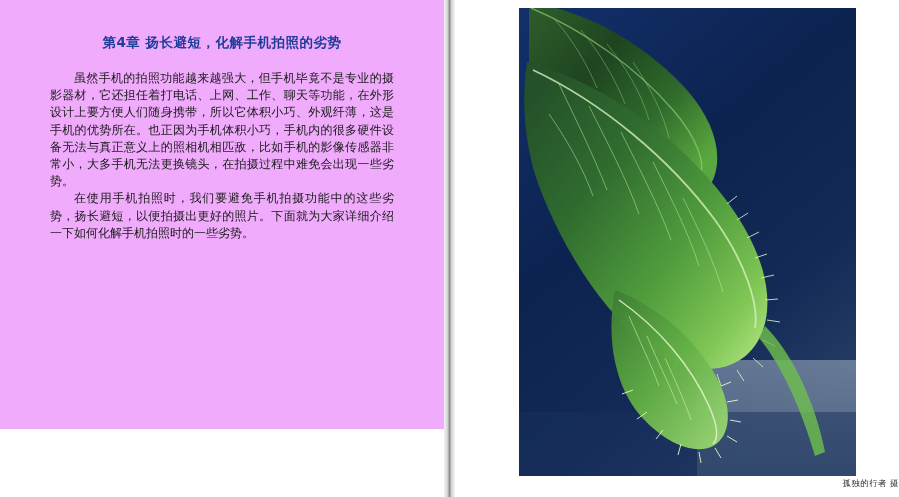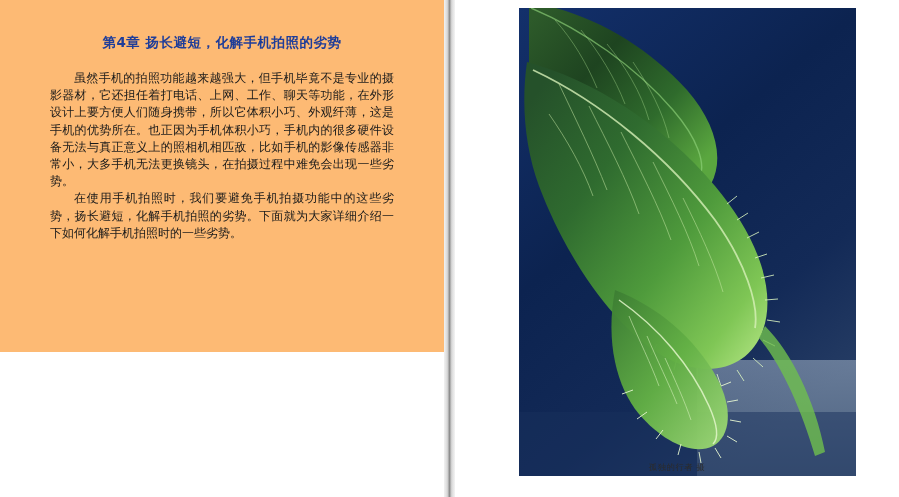--- a/index.html
+++ b/index.html
@@ -17,22 +17,22 @@
     position: relative;
     width: 899px;
     height: 497px;
     display: flex;
     background: #ffffff;
   }
   
   .page-left {
     position: relative;
     width: 444px;
-    height: 352px;
-    background: #fdba74;
+    height: 429px;
+    background: #f0abfc;
     box-sizing: border-box;
   }
   .chapter-title {
     margin: 0;
     padding-top: 34px;
     text-align: center;
     color: #1f3d99;
     font-family: "DejaVu Sans", sans-serif;
     font-weight: bold;
     font-size: 13.5px;
@@ -79,38 +79,38 @@
   }
   .photo-frame svg {
     display: block;
     width: 337px;
     height: 468px;
   }
   .photo-caption {
     position: absolute;
     left: 0;
     right: 0;
-    bottom: 24px;
-    text-align: center;
+    bottom: 8px;
+    text-align: right;
     font-family: "DejaVu Serif", serif;
     font-size: 8.4px;
     color: #2b2b2b;
     letter-spacing: 0.5px;
   }
 </style>
 </head>
 <body>
 
 <div class="spread">
 
   <div class="page-left">
     <h1 class="chapter-title">第4章 扬长避短，化解手机拍照的劣势</h1>
     <div class="body-block">
       <p class="body-para">虽然手机的拍照功能越来越强大，但手机毕竟不是专业的摄影器材，它还担任着打电话、上网、工作、聊天等功能，在外形设计上要方便人们随身携带，所以它体积小巧、外观纤薄，这是手机的优势所在。也正因为手机体积小巧，手机内的很多硬件设备无法与真正意义上的照相机相匹敌，比如手机的影像传感器非常小，大多手机无法更换镜头，在拍摄过程中难免会出现一些劣势。</p>
-      <p class="body-para">在使用手机拍照时，我们要避免手机拍摄功能中的这些劣势，扬长避短，化解手机拍照的劣势。下面就为大家详细介绍一下如何化解手机拍照时的一些劣势。</p>
+      <p class="body-para">在使用手机拍照时，我们要避免手机拍摄功能中的这些劣势，扬长避短，以便拍摄出更好的照片。下面就为大家详细介绍一下如何化解手机拍照时的一些劣势。</p>
     </div>
   </div>
 
   <div class="gutter"></div>
 
   <div class="page-right">
     <div class="photo-frame">
       <svg viewBox="0 0 337 468" preserveAspectRatio="none">
         <defs>
           <linearGradient id="bgGrad" x1="0" y1="0" x2="0.6" y2="1">

